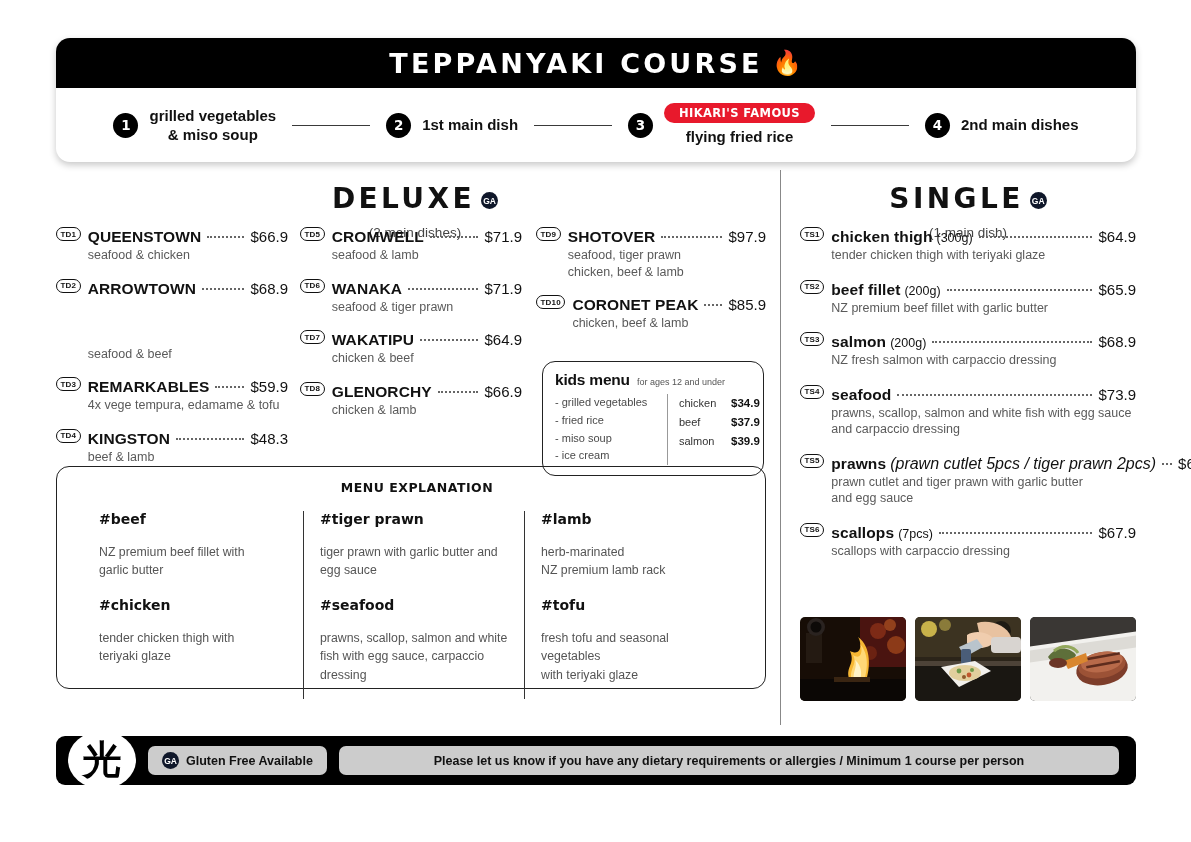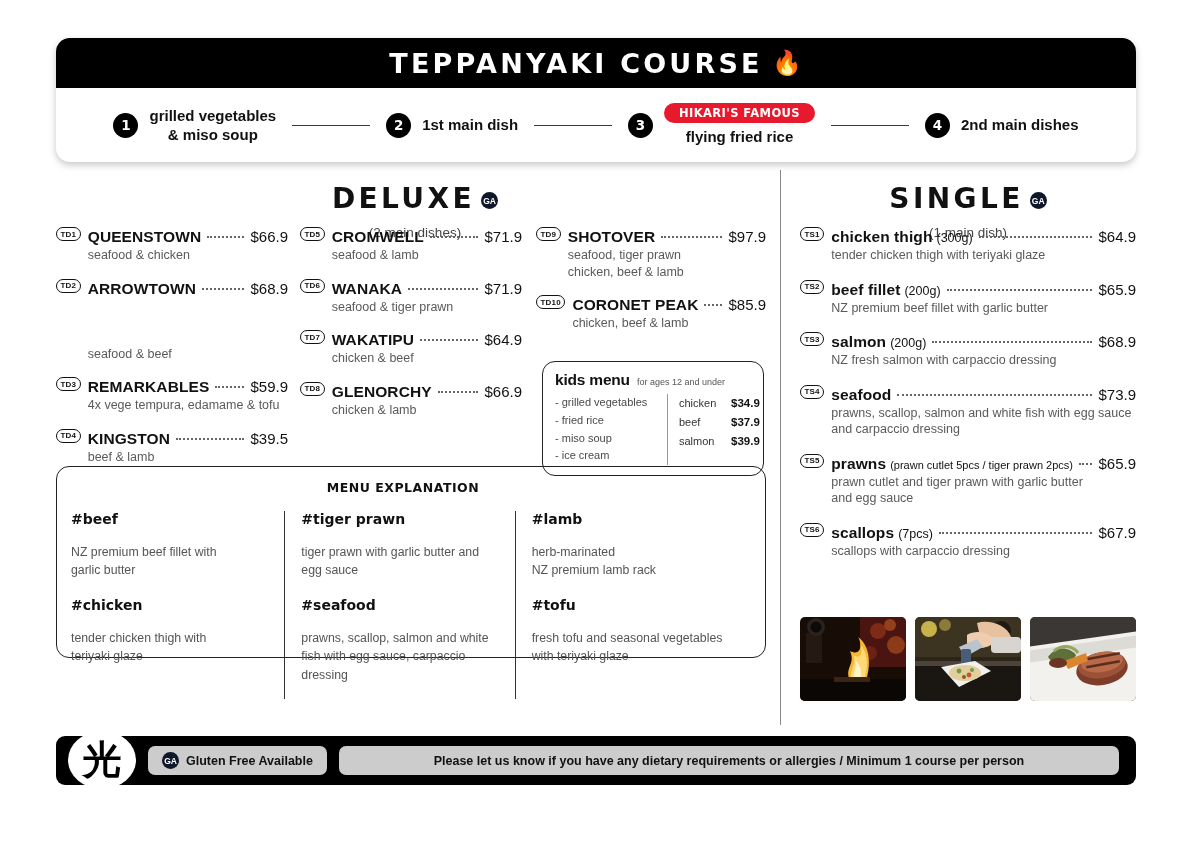--- a/index.html
+++ b/index.html
@@ -82,21 +82,21 @@
     position: relative; top: -1px;
   }
   .item { display: flex; align-items: flex-start; gap: 7px; }
   .item-body { flex: 1 1 auto; min-width: 0; }
   .item-line { display: flex; align-items: baseline; width: 100%; }
   .item-name {
     font-size: 15.5px; font-weight: 700; letter-spacing: 0.1px;
     white-space: nowrap;
   }
   .item-qty { font-size: 12.5px; font-weight: 400; color: #111; margin-left: 4px; white-space: nowrap; }
-  .item-qty.small { font-size: 11px; }
+  .item-qty.small { font-size: 16px; font-style: italic; }
   .leader {
     flex: 1 1 auto; margin: 0 6px; min-width: 10px;
     border-bottom: 2.2px dotted #666; position: relative; top: -4px;
   }
   .price { font-size: 15px; font-weight: 400; white-space: nowrap; color: #111; }
   .desc { font-size: 12.5px; color: #5a5a5a; line-height: 1.32; margin-top: 1px; }
 
   
   .deluxe-head { position: absolute; left: 300px; top: 182px; width: 230px; }
   .col { position: absolute; }
@@ -118,22 +118,22 @@
   .kids-list { flex: 0 0 112px; }
   .kids-li { font-size: 11px; color: #4a4a4a; line-height: 1.62; }
   .kids-prices { flex: 1; border-left: 1.3px solid #999; padding-left: 11px; }
   .kids-price-row { display: flex; align-items: baseline; font-size: 11px; line-height: 1.62; color: #333; }
   .kids-price-row .kn { flex: 0 0 44px; }
   .kids-price-row .kd { flex: 1 1 auto; border-bottom: 2px dotted #777; margin: 0 4px; position: relative; top: -3px; }
   .kids-price-row .kp { font-weight: 700; color: #111; font-size: 11.5px; }
 
   
   .explain {
-    position: absolute; left: 56px; top: 466px; width: 710px; height: 192px;
-    border: 1.4px solid #222; border-radius: 13px; padding: 13px 20px 16px 4px;
+    position: absolute; left: 56px; top: 466px; width: 710px; height: 223px;
+    border: 1.4px solid #222; border-radius: 13px; padding: 13px 20px 16px 32px;
   }
   .explain-title {
     text-align: center; font-size: 12.5px; font-weight: 800; letter-spacing: 0.5px;
     font-family: "DejaVu Sans", sans-serif;
   }
   .explain-cols { display: flex; margin-top: 16px; height: 188px; }
   .ex-col { flex: 1 1 0; padding: 0 16px; }
   .ex-col + .ex-col { border-left: 1.4px solid #333; }
   .ex-col:first-child { padding-left: 10px; }
   .ex-term { font-size: 14px; font-weight: 800; font-family: "DejaVu Sans", sans-serif; }
@@ -262,21 +262,21 @@
           </div>
           <div class="desc" style="white-space: pre-line;">4x vege tempura, edamame &amp; tofu</div>
         </div>
       </div>
       <div class="item">
         <span class="code">TD4</span>
         <div class="item-body">
           <div class="item-line">
             <span style="white-space: nowrap;"><span class="item-name">KINGSTON</span></span>
             <span class="leader"></span>
-            <span class="price">$39.5</span>
+            <span class="price">$48.3</span>
           </div>
           <div class="desc" style="white-space: pre-line;">beef &amp; lamb</div>
         </div>
       </div>
     </div>
   <div class="col" id="dcol2">
       <div class="item">
         <span class="code">TD5</span>
         <div class="item-body">
           <div class="item-line">

